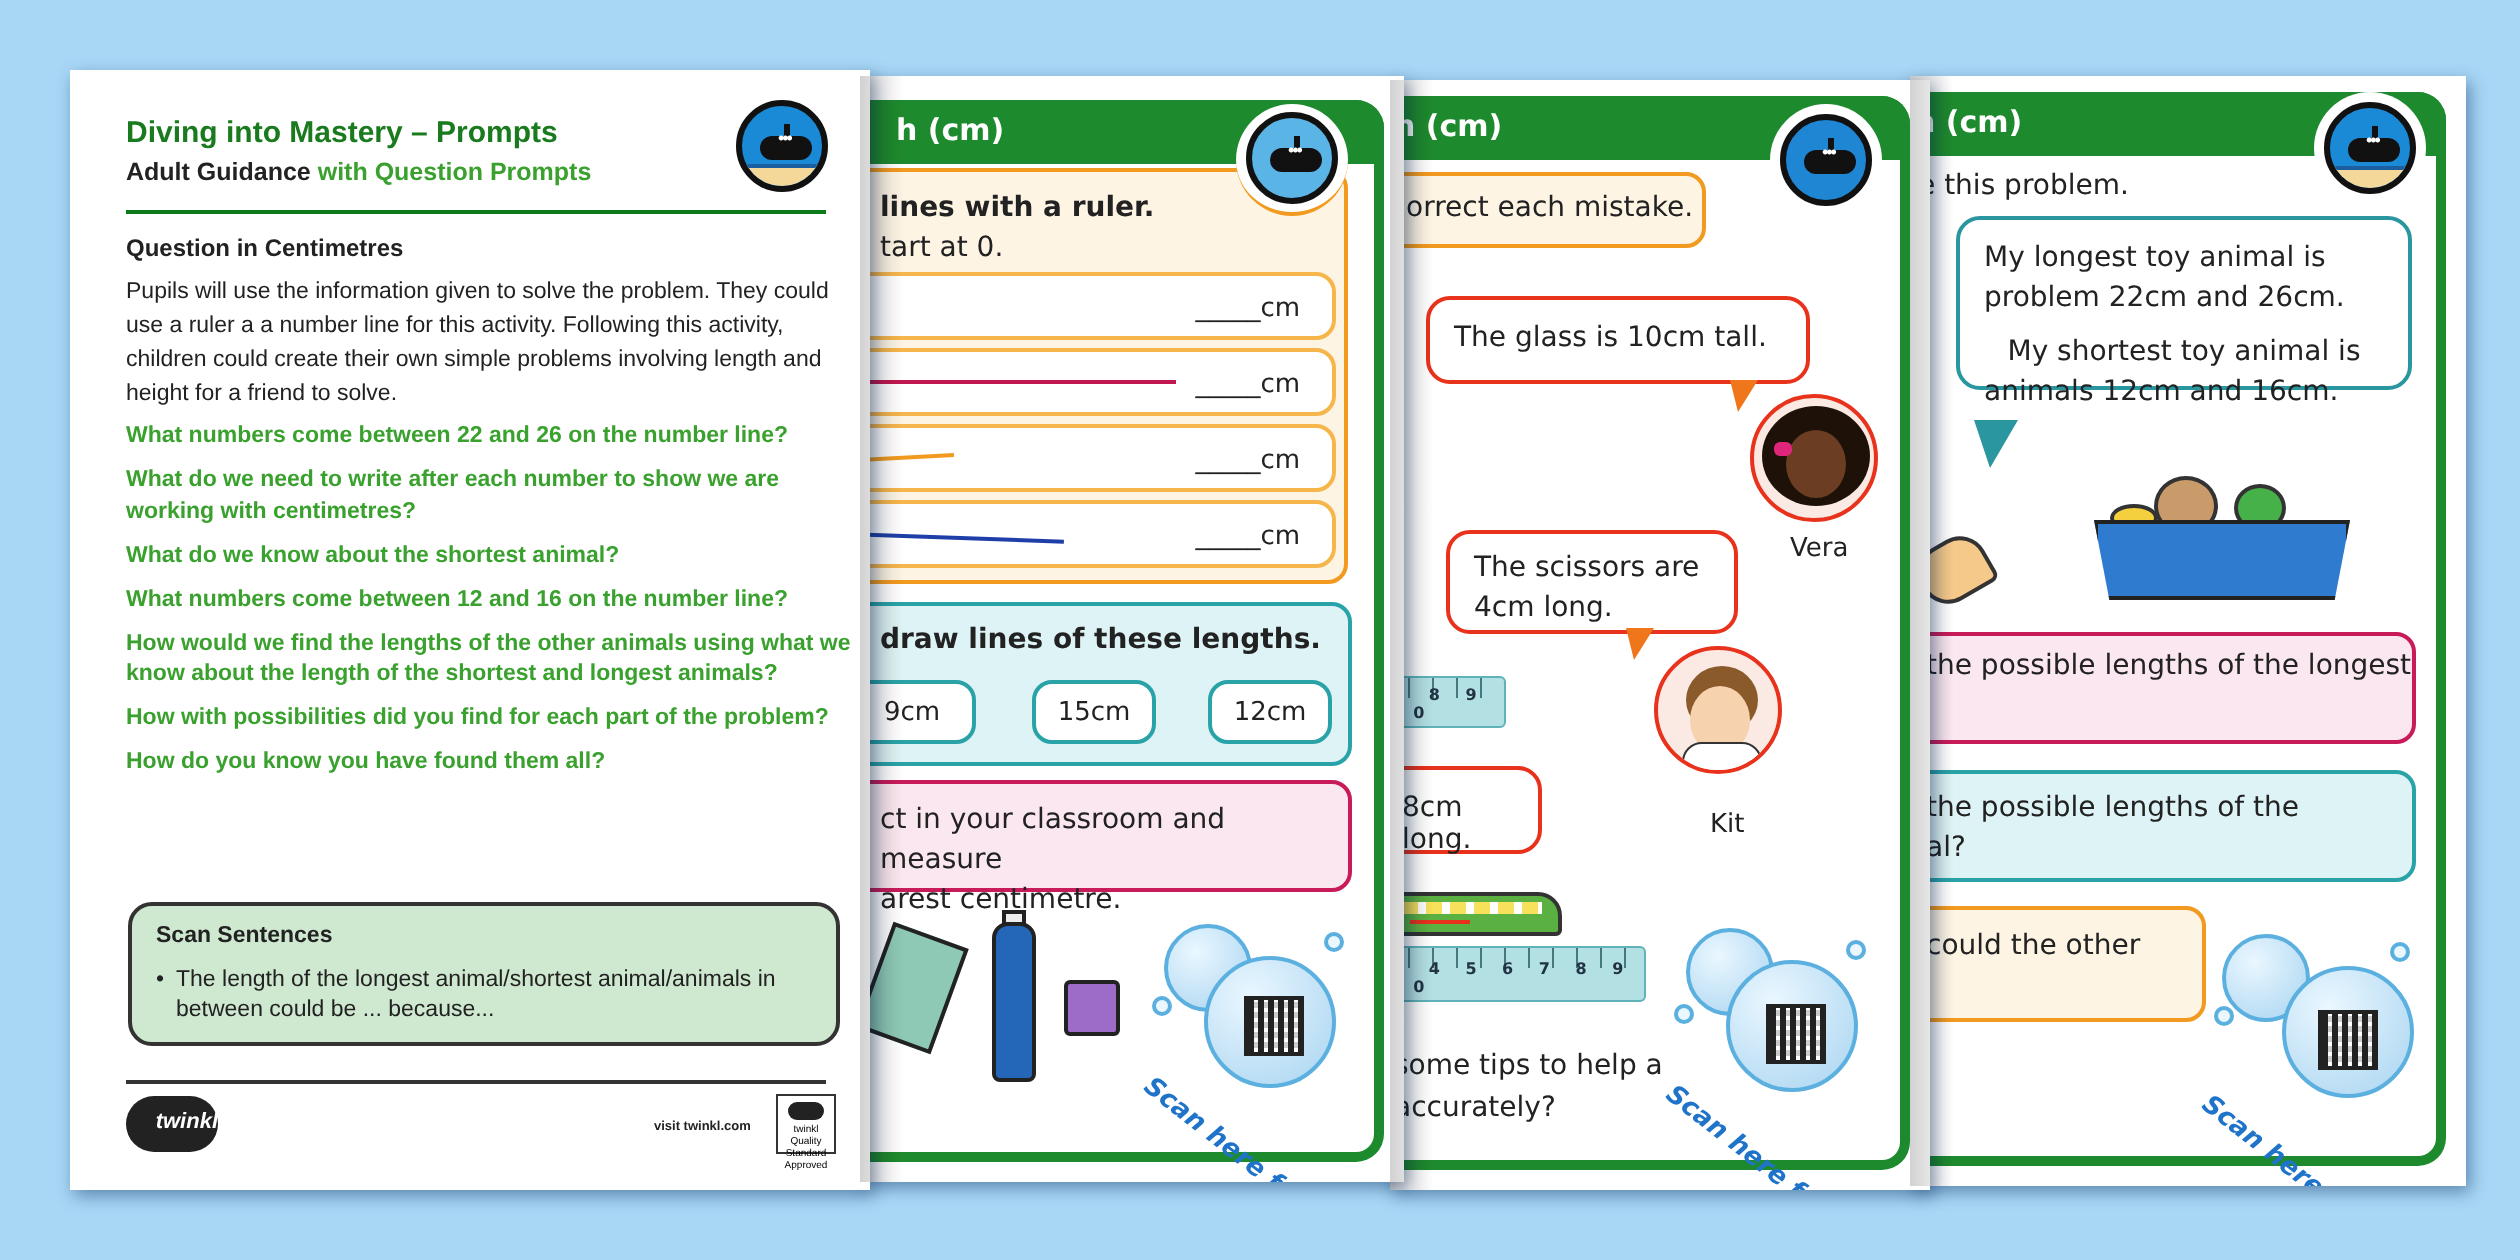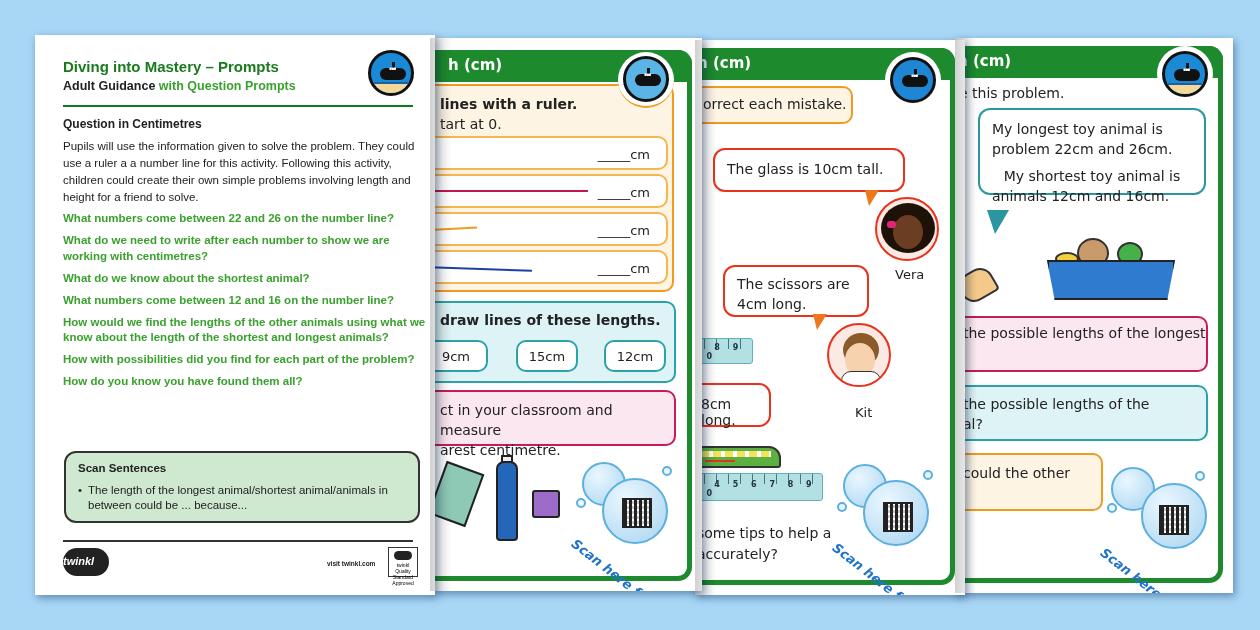--- a/index.html
+++ b/index.html
@@ -56,21 +56,21 @@
   .g-rule { position: absolute; left: 28px; right: 22px; top: 70px; height: 2px; background: #0d7a1a; }
   .g-h { position: absolute; left: 28px; top: 82px; font-size: 12px; font-weight: bold; color: #222; }
   .g-p { position: absolute; left: 28px; top: 103px; width: 355px; font-size: 11.5px; line-height: 17px; color: #222; }
   .g-qs { position: absolute; left: 28px; top: 176px; width: 365px; }
   .g-q { font-size: 11.5px; line-height: 15.5px; color: #3aa12e; font-weight: bold; margin-bottom: 6.5px; }
   .stem { position: absolute; left: 29px; top: 416px; width: 356px; height: 72px; border: 2px solid #333; border-radius: 12px; background: #cfe8d0; padding: 9px 12px; }
   .stem .h { font-size: 11.5px; font-weight: bold; color: #222; margin-bottom: 9px; }
   .stem .li { font-size: 11.5px; color: #222; line-height: 15px; padding-left: 10px; position: relative; }
   .stem .li::before { content: "•"; position: absolute; left: 0; }
   .g-foot-rule { position: absolute; left: 28px; right: 22px; top: 505px; height: 1.5px; background: #333; }
-  .twinkl-logo { position: absolute; left: 28px; top: 513px; width: 46px; height: 28px; background: #222; border-radius: 14px; color: #fff; font-weight: bold; font-style: italic; font-size: 11px; text-align: left; padding-top: 7px; }
+  .twinkl-logo { position: absolute; left: 28px; top: 513px; width: 46px; height: 28px; background: #222; border-radius: 14px; color: #fff; font-weight: bold; font-style: italic; font-size: 11px; text-align: right; padding-top: 7px; }
   .visit { position: absolute; left: 292px; top: 525px; font-size: 6.5px; font-weight: bold; color: #222; }
   .qa-badge { position: absolute; left: 353px; top: 512px; width: 30px; height: 30px; border: 1.5px solid #333; background: #fff; font-size: 5px; text-align: center; padding-top: 3px; }
   .qa-badge .dot { display: block; margin: 0 auto 2px; width: 18px; height: 9px; border-radius: 5px; background: #222; }
 </style>
 </head>
 <body>
 
 <div class="sheet" style="left:955px; top:38px; width:278px; height:555px;">
   <div class="card-header">h (cm)</div>
   <div class="card-frame"></div>

